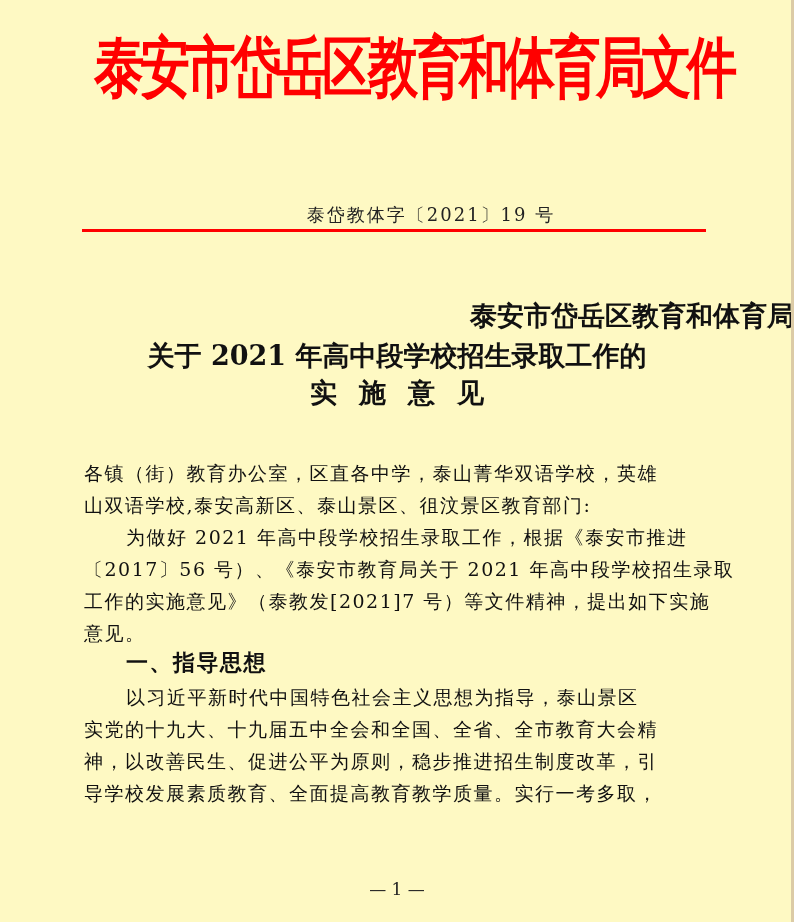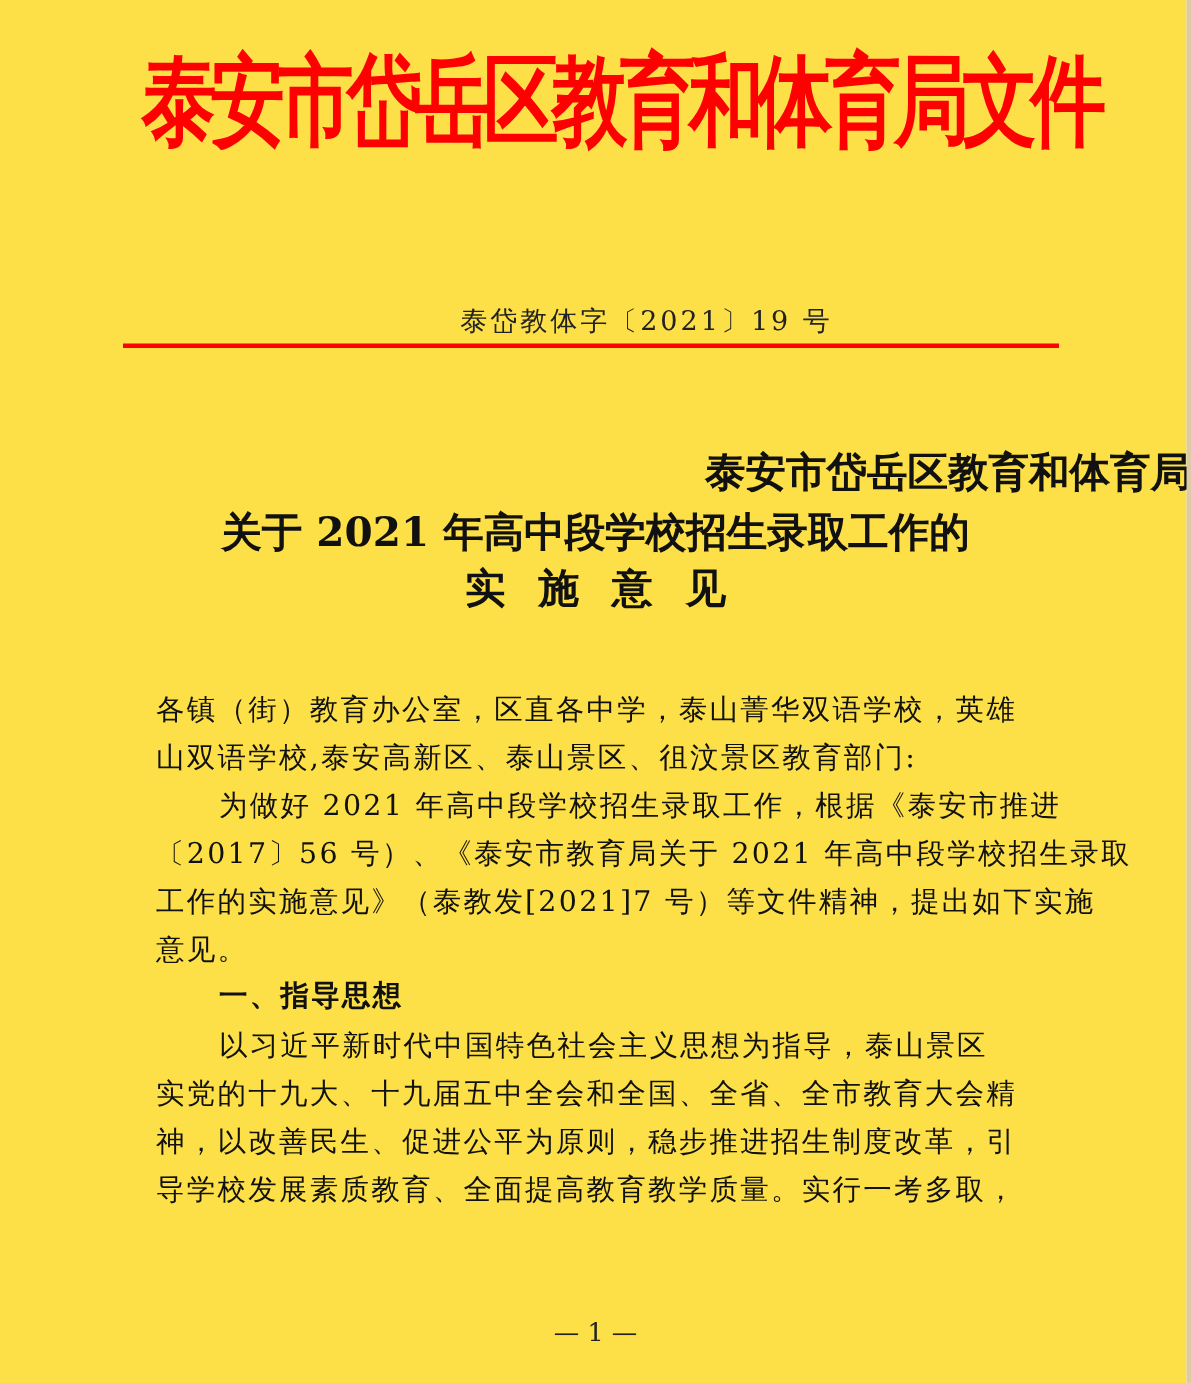--- a/index.html
+++ b/index.html
@@ -14,21 +14,21 @@
       overflow: hidden;
       font-family: "DejaVu Serif", "Liberation Serif", serif;
       color: #111111;
     }
     .page {
       position: absolute;
       left: 0;
       top: 0;
       width: 791px;
       height: 922px;
-      background: #fde047;
+      background: #fef9c3;
     }
     .right-edge {
       position: absolute;
       left: 791px;
       top: 0;
       width: 3px;
       height: 922px;
       background: #dccba6;
     }
     .doc-header {
@@ -88,29 +88,28 @@
       width: 620px;
       font-size: 19px;
       line-height: 32px;
       letter-spacing: 1.5px;
       color: #111111;
     }
     .line {
       white-space: nowrap;
       height: 32px;
       overflow: visible;
-      margin-left: 20px;
     }
     .indent {
       padding-left: 42px;
     }
     .heading {
       font-family: Liberation Mono, monospace;
       font-weight: bold;
-      font-size: 19px;
+      font-size: 22px;
       padding-left: 42px;
     }
     .page-num {
       position: absolute;
       left: 0;
       top: 877px;
       width: 794px;
       text-align: center;
       font-size: 17px;
       line-height: 24px;

